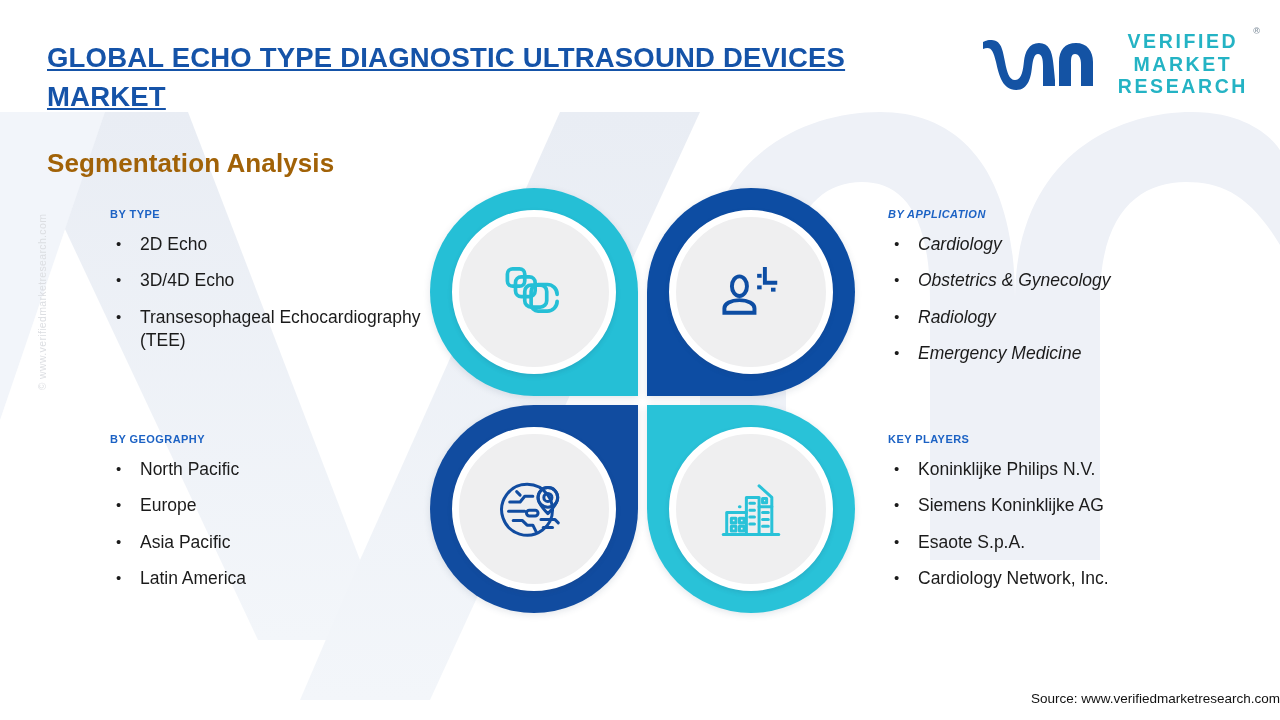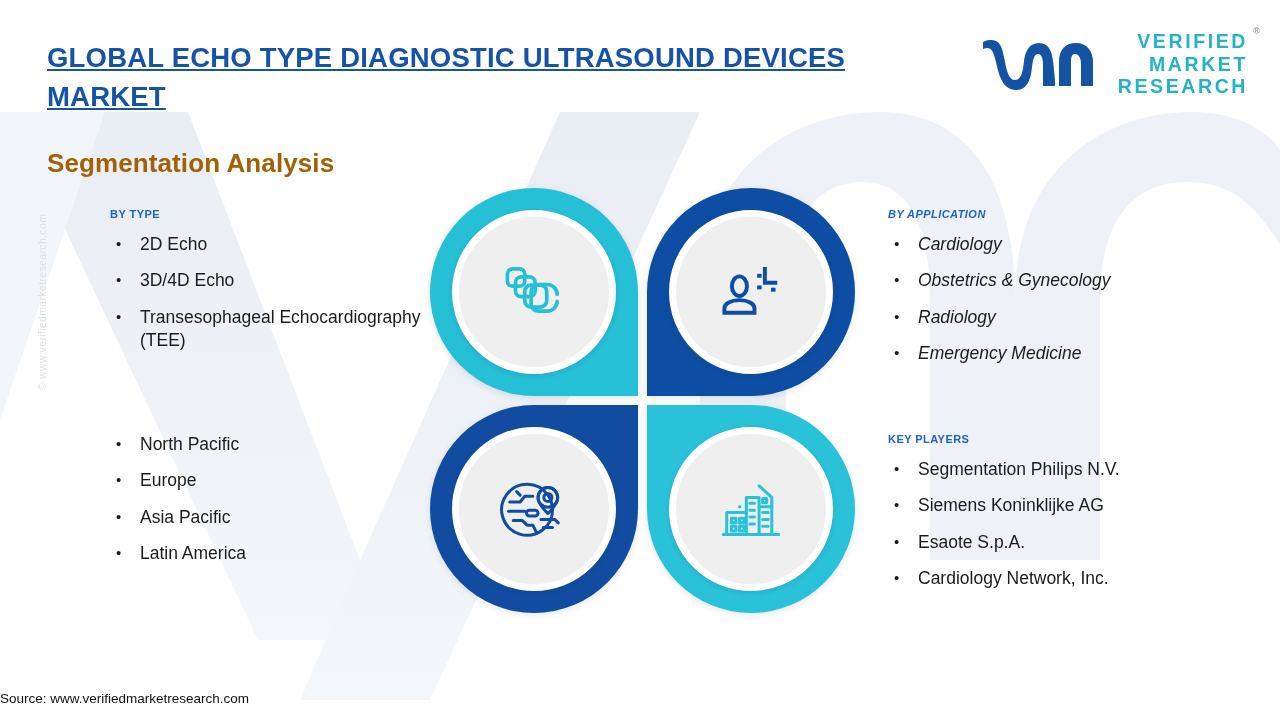--- a/index.html
+++ b/index.html
@@ -54,21 +54,21 @@
     z-index:5;
   }
   #logo-mark { width:126px; height:72px; display:block; }
   #logo-words {
     position:relative;
     color:#24b3c4;
     font-size:19.5px;
     font-weight:bold;
     line-height:1.17;
     letter-spacing:2.6px;
-    text-align:right;
+    text-align:center;
   }
   #logo-reg {
     position:absolute;
     right:-12px; top:-4px;
     font-size:9px;
     letter-spacing:0;
     color:#8d9aa6;
   }
 
   
@@ -148,21 +148,21 @@
 
   #node-tl .ring { background:#25bfd6; border-radius:50% 50% 0 50%; }
   #node-tr .ring { background:#0d4da3; border-radius:50% 50% 50% 0; }
   #node-bl .ring { background:#114ca0; border-radius:50% 0 50% 50%; }
   #node-br .ring { background:#29c2d8; border-radius:0 50% 50% 50%; }
 
   
   #source {
     position:absolute;
     left:0; right:0; bottom:14px;
-    text-align:left;
+    text-align:right;
     font-size:13.5px;
     color:#111111;
     z-index:5;
   }
 </style>
 </head>
 <body>
 
 <svg id="bg-watermark" viewBox="0 0 1280 720" preserveAspectRatio="none" aria-hidden="true">
   <defs>
@@ -227,20 +227,21 @@
         <span class="txt">3D/4D Echo</span>
       </li>
     <li>
         <span class="bullet">•</span>
         <span class="txt">Transesophageal Echocardiography (TEE)</span>
       </li>
   </ul>
 </div>
 
 <div class="block" id="block-geo">
+  <div class="block-title">BY GEOGRAPHY</div>
   <ul>
     <li>
         <span class="bullet">•</span>
         <span class="txt">North Pacific</span>
       </li>
     <li>
         <span class="bullet">•</span>
         <span class="txt">Europe</span>
       </li>
     <li>
@@ -274,21 +275,21 @@
         <span class="txt">Emergency Medicine</span>
       </li>
   </ul>
 </div>
 
 <div class="block" id="block-players">
   <div class="block-title">KEY PLAYERS</div>
   <ul>
     <li>
         <span class="bullet">•</span>
-        <span class="txt">Segmentation Philips N.V.</span>
+        <span class="txt">Koninklijke Philips N.V.</span>
       </li>
     <li>
         <span class="bullet">•</span>
         <span class="txt">Siemens Koninklijke AG</span>
       </li>
     <li>
         <span class="bullet">•</span>
         <span class="txt">Esaote S.p.A.</span>
       </li>
     <li>

